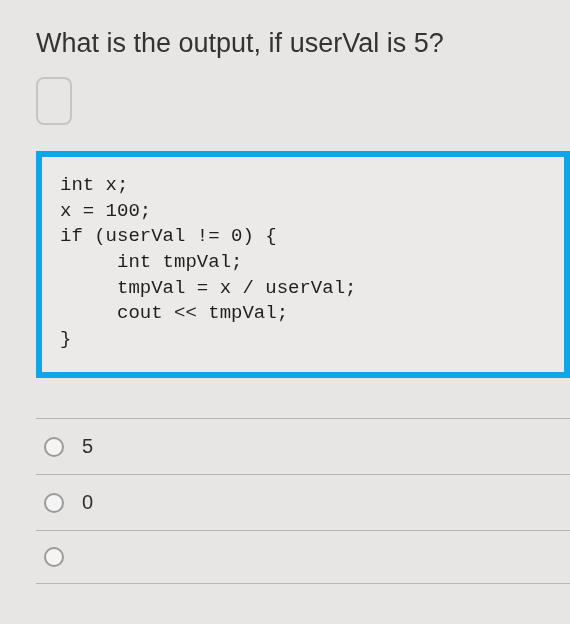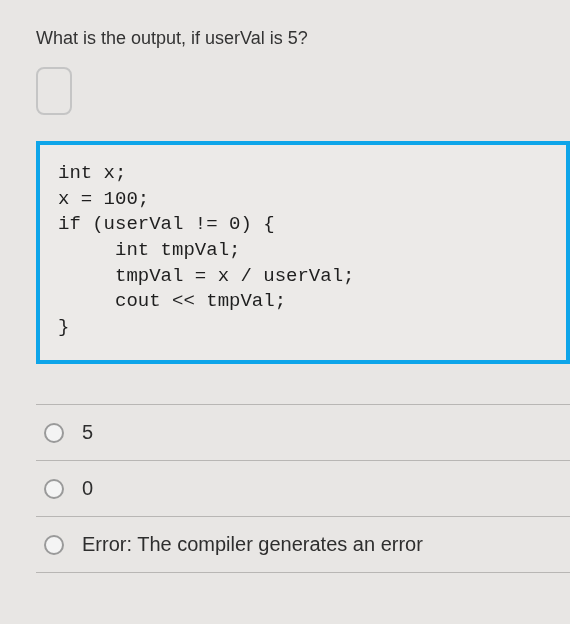--- a/index.html
+++ b/index.html
@@ -10,35 +10,35 @@
     body {
       width: 570px;
       height: 624px;
       background: #e8e6e4;
       font-family: Arial, Helvetica, sans-serif;
       padding: 28px 20px 20px 36px;
       color: #2a2a2a;
       overflow: hidden;
     }
     .question {
-      font-size: 18px;
+      font-size: 27px;
       font-weight: 400;
       margin-bottom: 18px;
       color: #333;
     }
     .ghost-box {
       width: 36px;
       height: 48px;
       border: 2px solid #c5c5c5;
       border-radius: 8px;
       background: #e8e6e4;
       margin-bottom: 26px;
     }
     .code-block {
-      border: 4px solid #0ea5e9;
+      border: 6px solid #0ea5e9;
       background: #eceae8;
       padding: 16px 18px 20px 18px;
       font-family: "Courier New", Courier, monospace;
       font-size: 19px;
       line-height: 1.35;
       color: #1f1f1f;
       white-space: pre;
       margin-right: -20px;
       margin-bottom: 40px;
     }
@@ -85,15 +85,14 @@
   <div class="option-row">
     <div class="radio"></div>
     <span>5</span>
   </div>
   <div class="option-row">
     <div class="radio"></div>
     <span>0</span>
   </div>
   <div class="option-row">
     <div class="radio"></div>
-    <span>Error: The compiler generates an error</span>
   </div>
 </div>
 
 </body></html>

